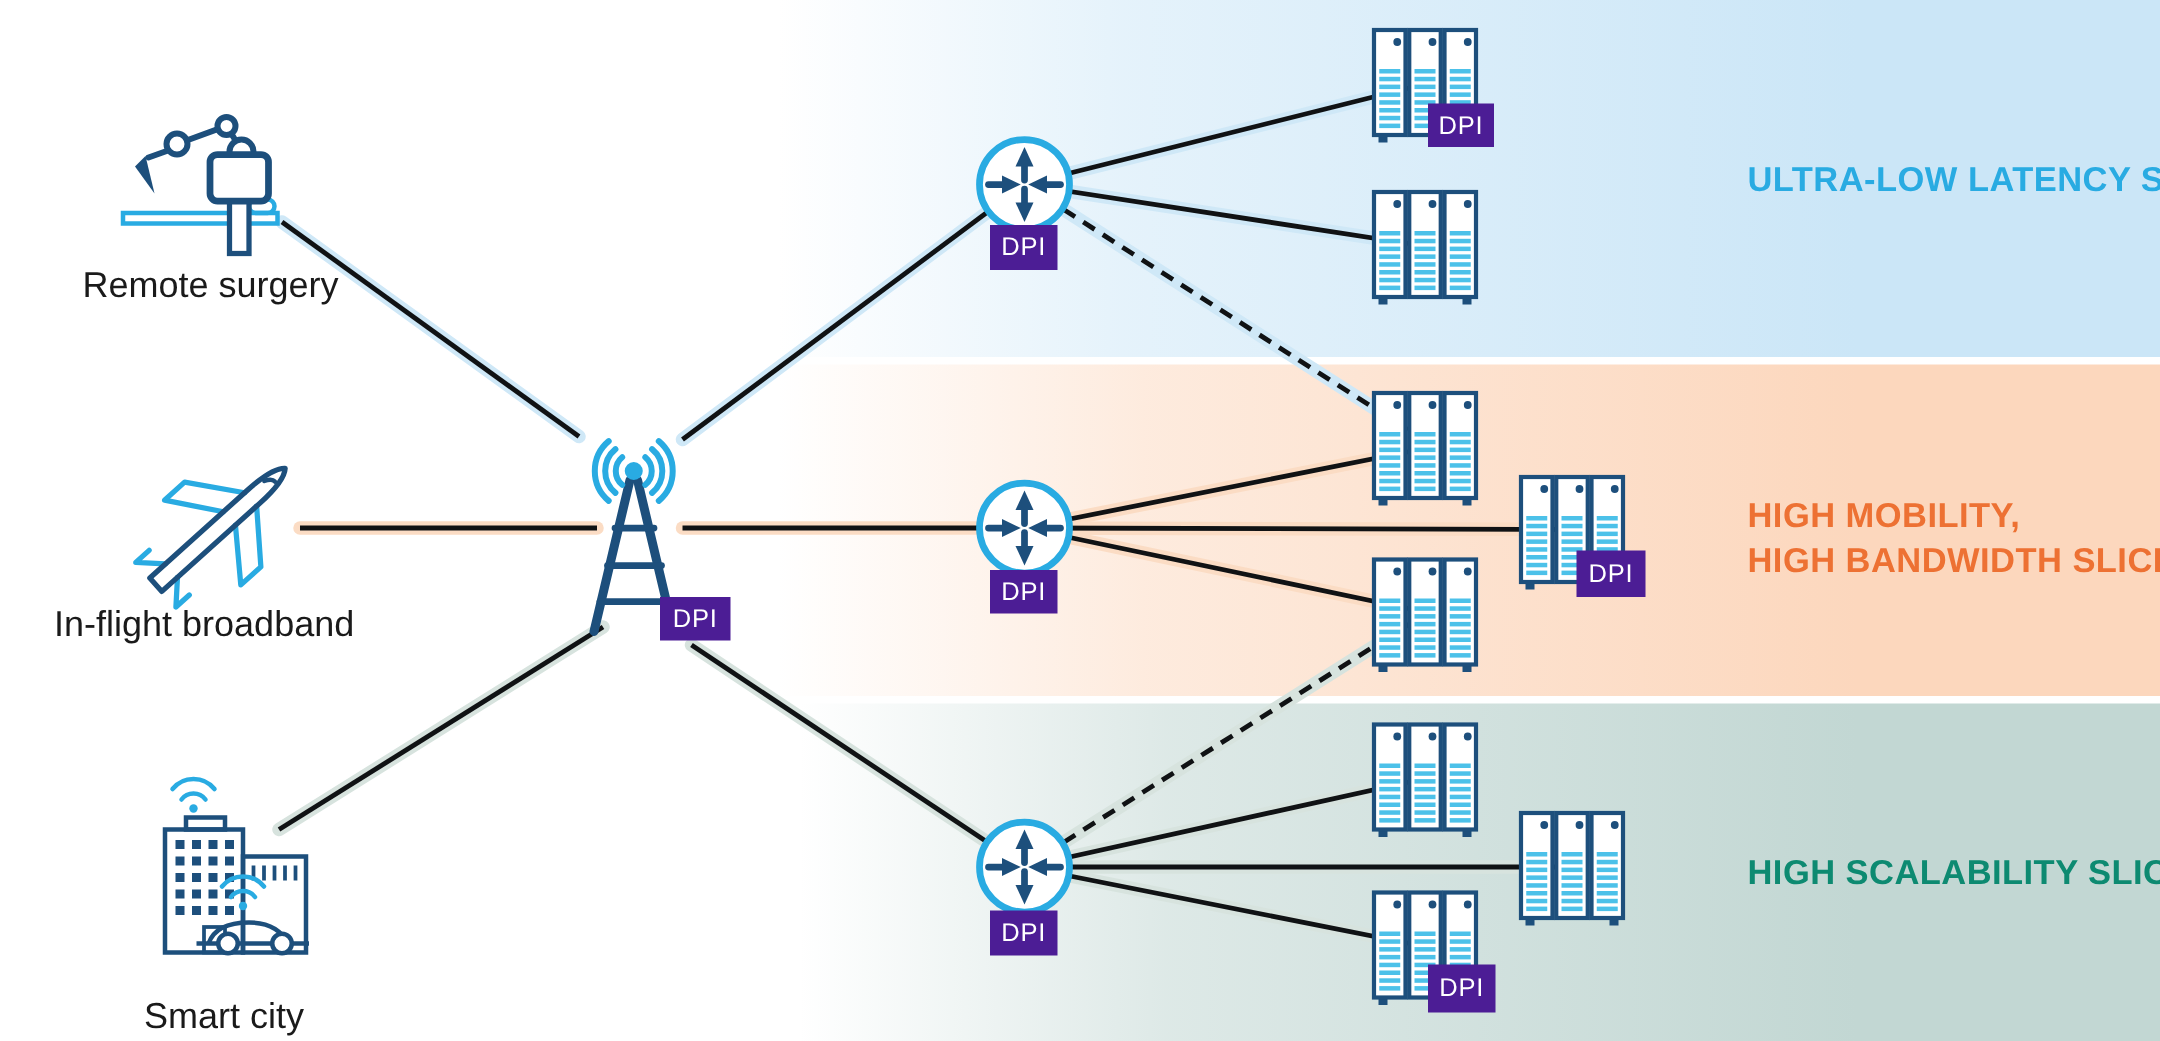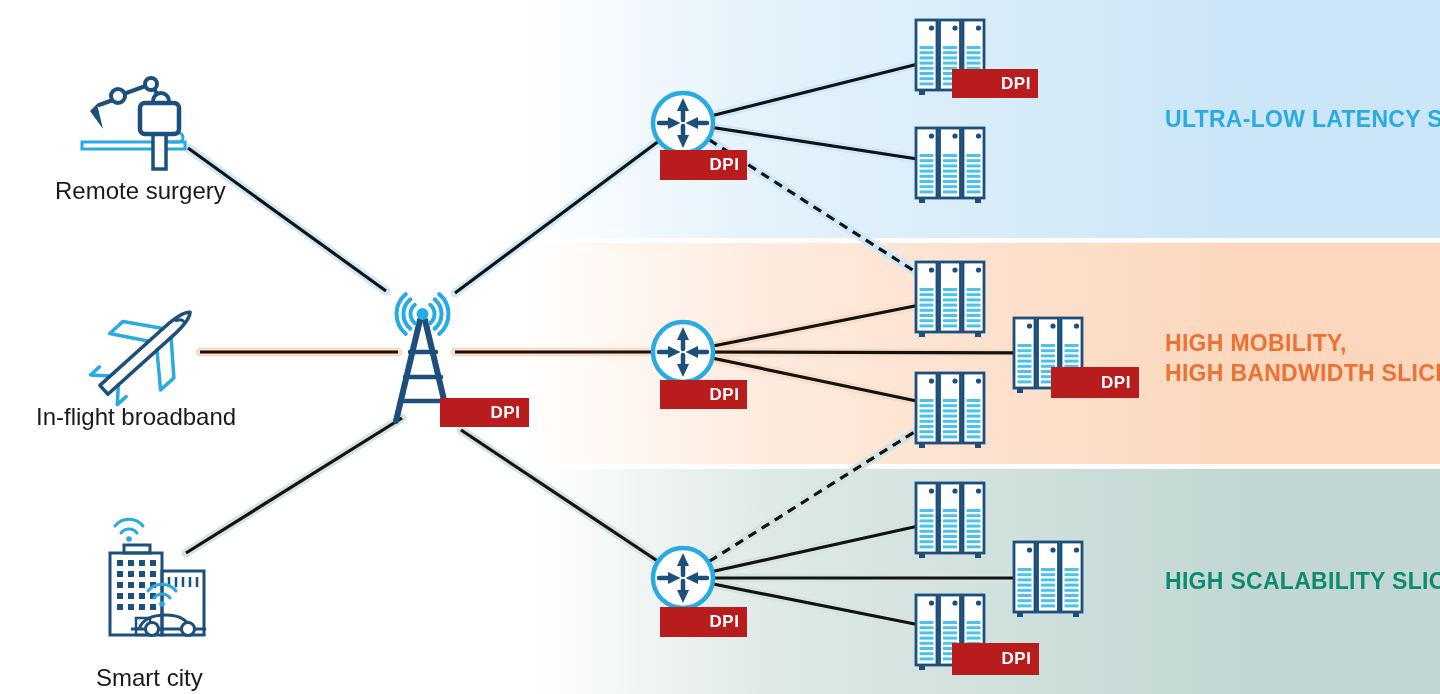--- a/index.html
+++ b/index.html
@@ -21,23 +21,23 @@
   .g-blue{stroke:#cfe8f7;} .g-orange{stroke:#fbdcc4;} .g-green{stroke:#d7e3de;}
   .lk{fill:none;stroke:#101214;stroke-width:3.2;}
   .lk-dash{stroke-dasharray:9 6.5;}
 
   
   .uc-label{position:absolute;color:#1a1a1a;font-size:24px;white-space:nowrap;}
   .slice-label{position:absolute;font-weight:700;font-size:23px;line-height:30px;
                letter-spacing:.3px;white-space:nowrap;}
   .sl-blue{color:#29abe2;} .sl-orange{color:#ed7133;} .sl-teal{color:#0d8a71;}
 
-  .dpi-badge{position:absolute;background:#b91c1c;color:#ffffff;font-weight:700;
+  .dpi-badge{position:absolute;background:#4c1d95;color:#ffffff;font-weight:400;
              font-size:17px;letter-spacing:.6px;display:flex;align-items:center;
-             justify-content:center;padding-left:42px;}
+             justify-content:center;}
 </style>
 </head>
 <body>
 
 <div class="stage">
 
   <div class="band band-blue"></div>
   <div class="band band-orange"></div>
   <div class="band band-teal"></div>
 

